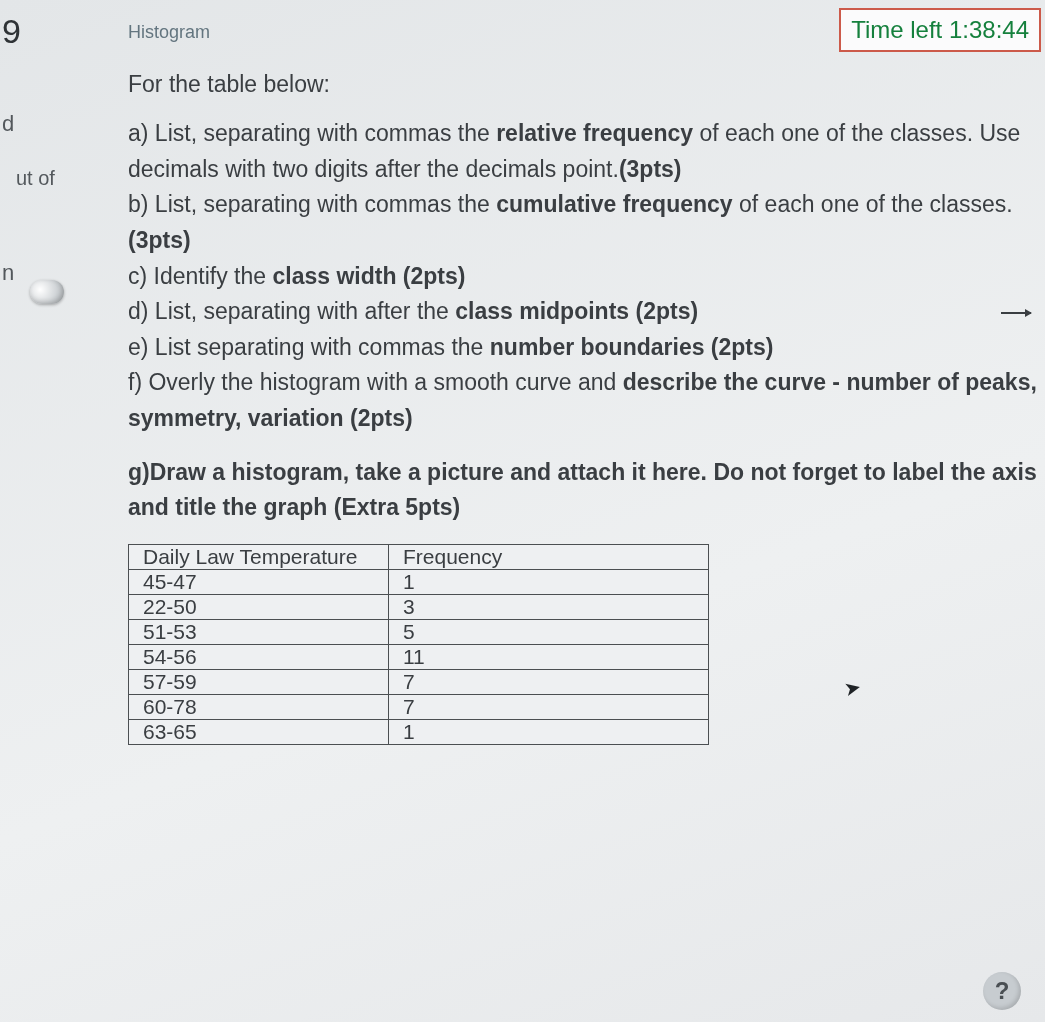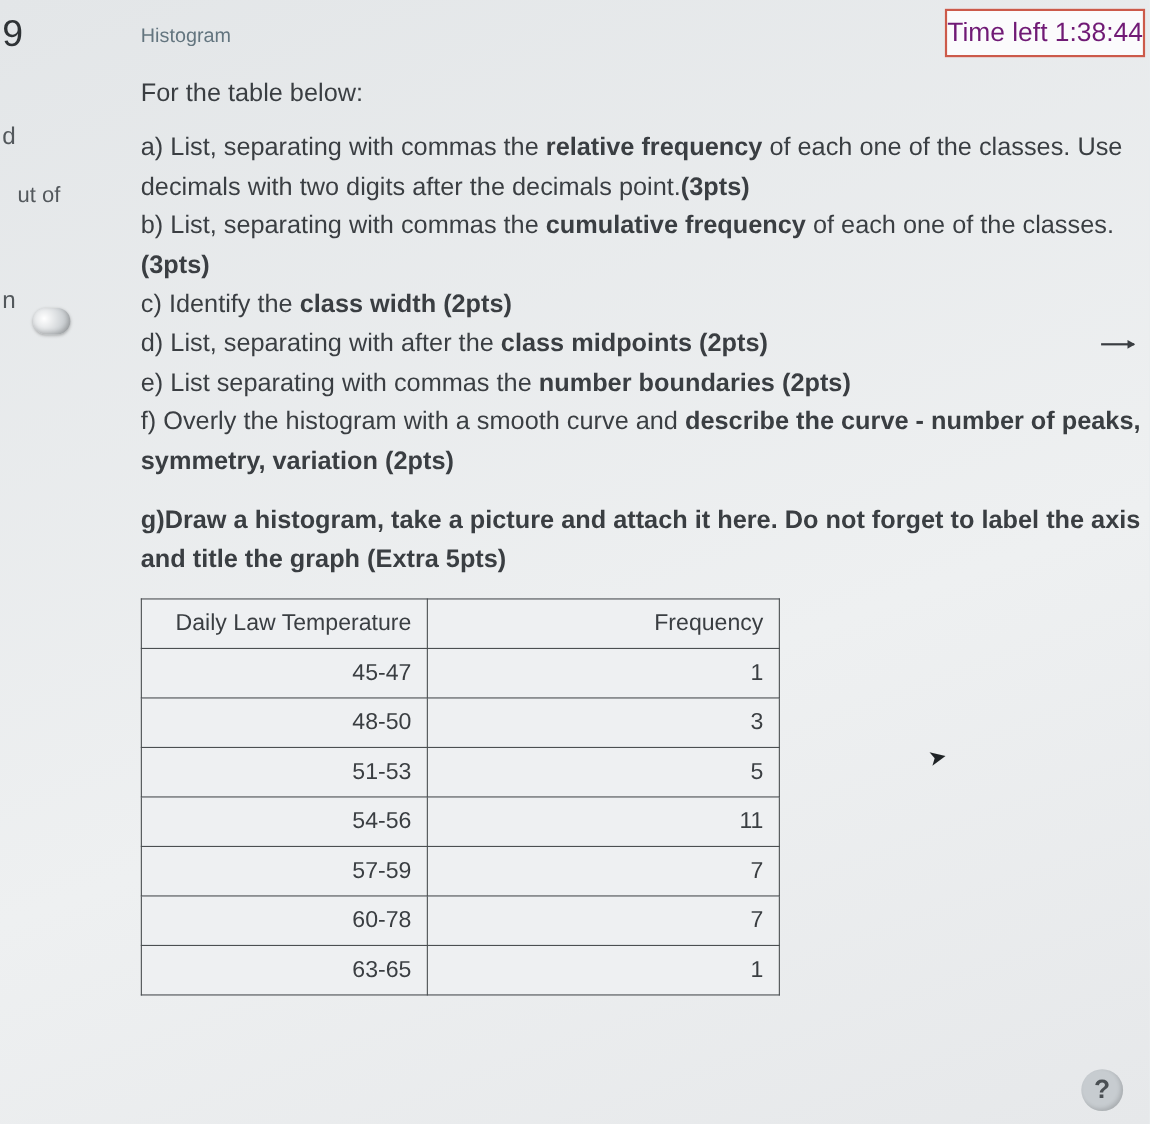--- a/index.html
+++ b/index.html
@@ -47,23 +47,23 @@
   .main {
     flex: 1;
     padding: 18px 0 0 48px;
     position: relative;
   }
   .timer {
     position: absolute;
     top: 8px; right: 4px;
     border: 2px solid #cc5a4a;
     background: #fbfbfc;
-    padding: 6px 0;
+    padding: 6px 10px;
     font-size: 24px;
-    color: #701a75;
+    color: #15803d;
   }
   .title {
     color: #63757f;
     font-size: 18px;
     margin-bottom: 28px;
     margin-top: 4px;
   }
   .intro { font-size: 23px; margin-bottom: 18px; }
   .body  {
     font-size: 23px;
@@ -73,22 +73,22 @@
   }
   .body p { margin: 0; }
   .body .bold { font-weight: 700; }
   table.data {
     border-collapse: collapse;
     margin-top: 10px;
     background: #eef0f2;
   }
   table.data th, table.data td {
     border: 1px solid #4b4f52;
-    padding: 10px 14px;
-    text-align: right;
+    padding: 0 14px;
+    text-align: left;
     font-size: 21px;
     font-weight: 400;
   }
   table.data th { font-weight: 400; }
   .col1 { width: 260px; }
   .col2 { width: 320px; }
   .help {
     position: absolute;
     bottom: 12px; right: 24px;
     width: 38px; height: 38px;
@@ -173,21 +173,21 @@
       <tbody>
           <tr>
         <th class="col1">Daily Law Temperature</th>
         <th class="col2">Frequency</th>
       </tr>
       <tr>
             <td>45-47</td>
             <td>1</td>
           </tr>
       <tr>
-            <td>48-50</td>
+            <td>22-50</td>
             <td>3</td>
           </tr>
       <tr>
             <td>51-53</td>
             <td>5</td>
           </tr>
       <tr>
             <td>54-56</td>
             <td>11</td>
           </tr>

